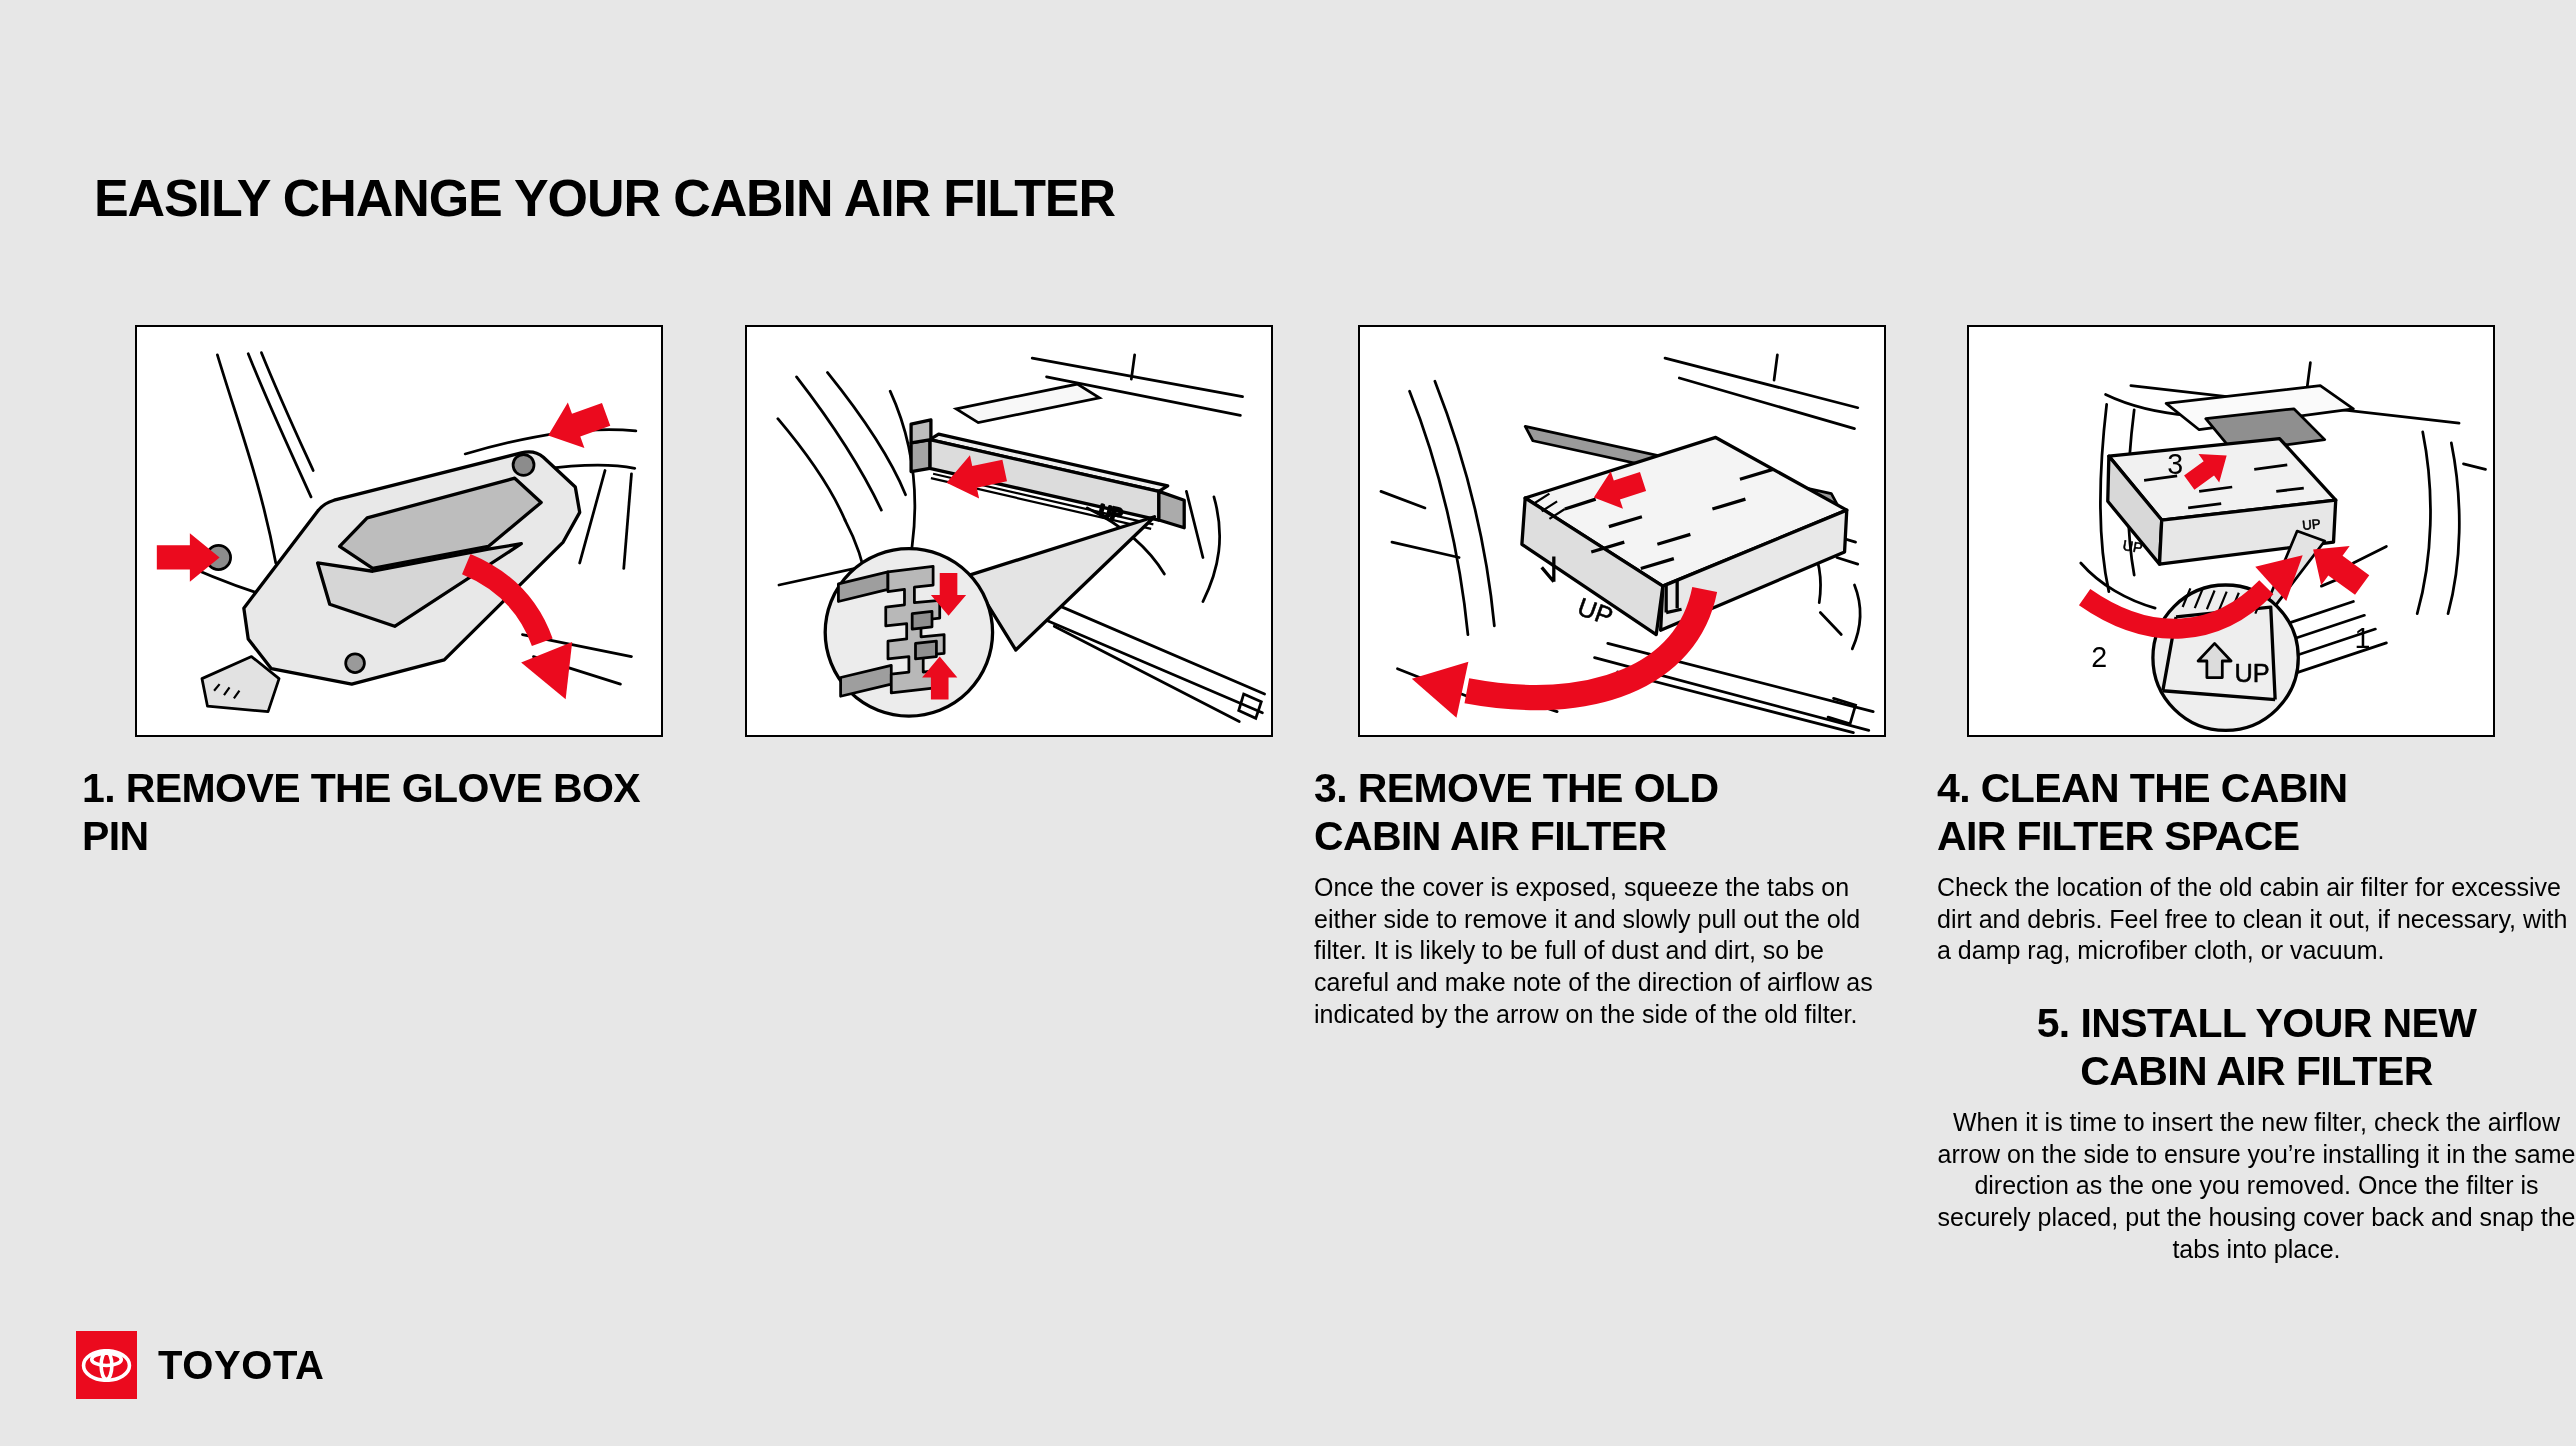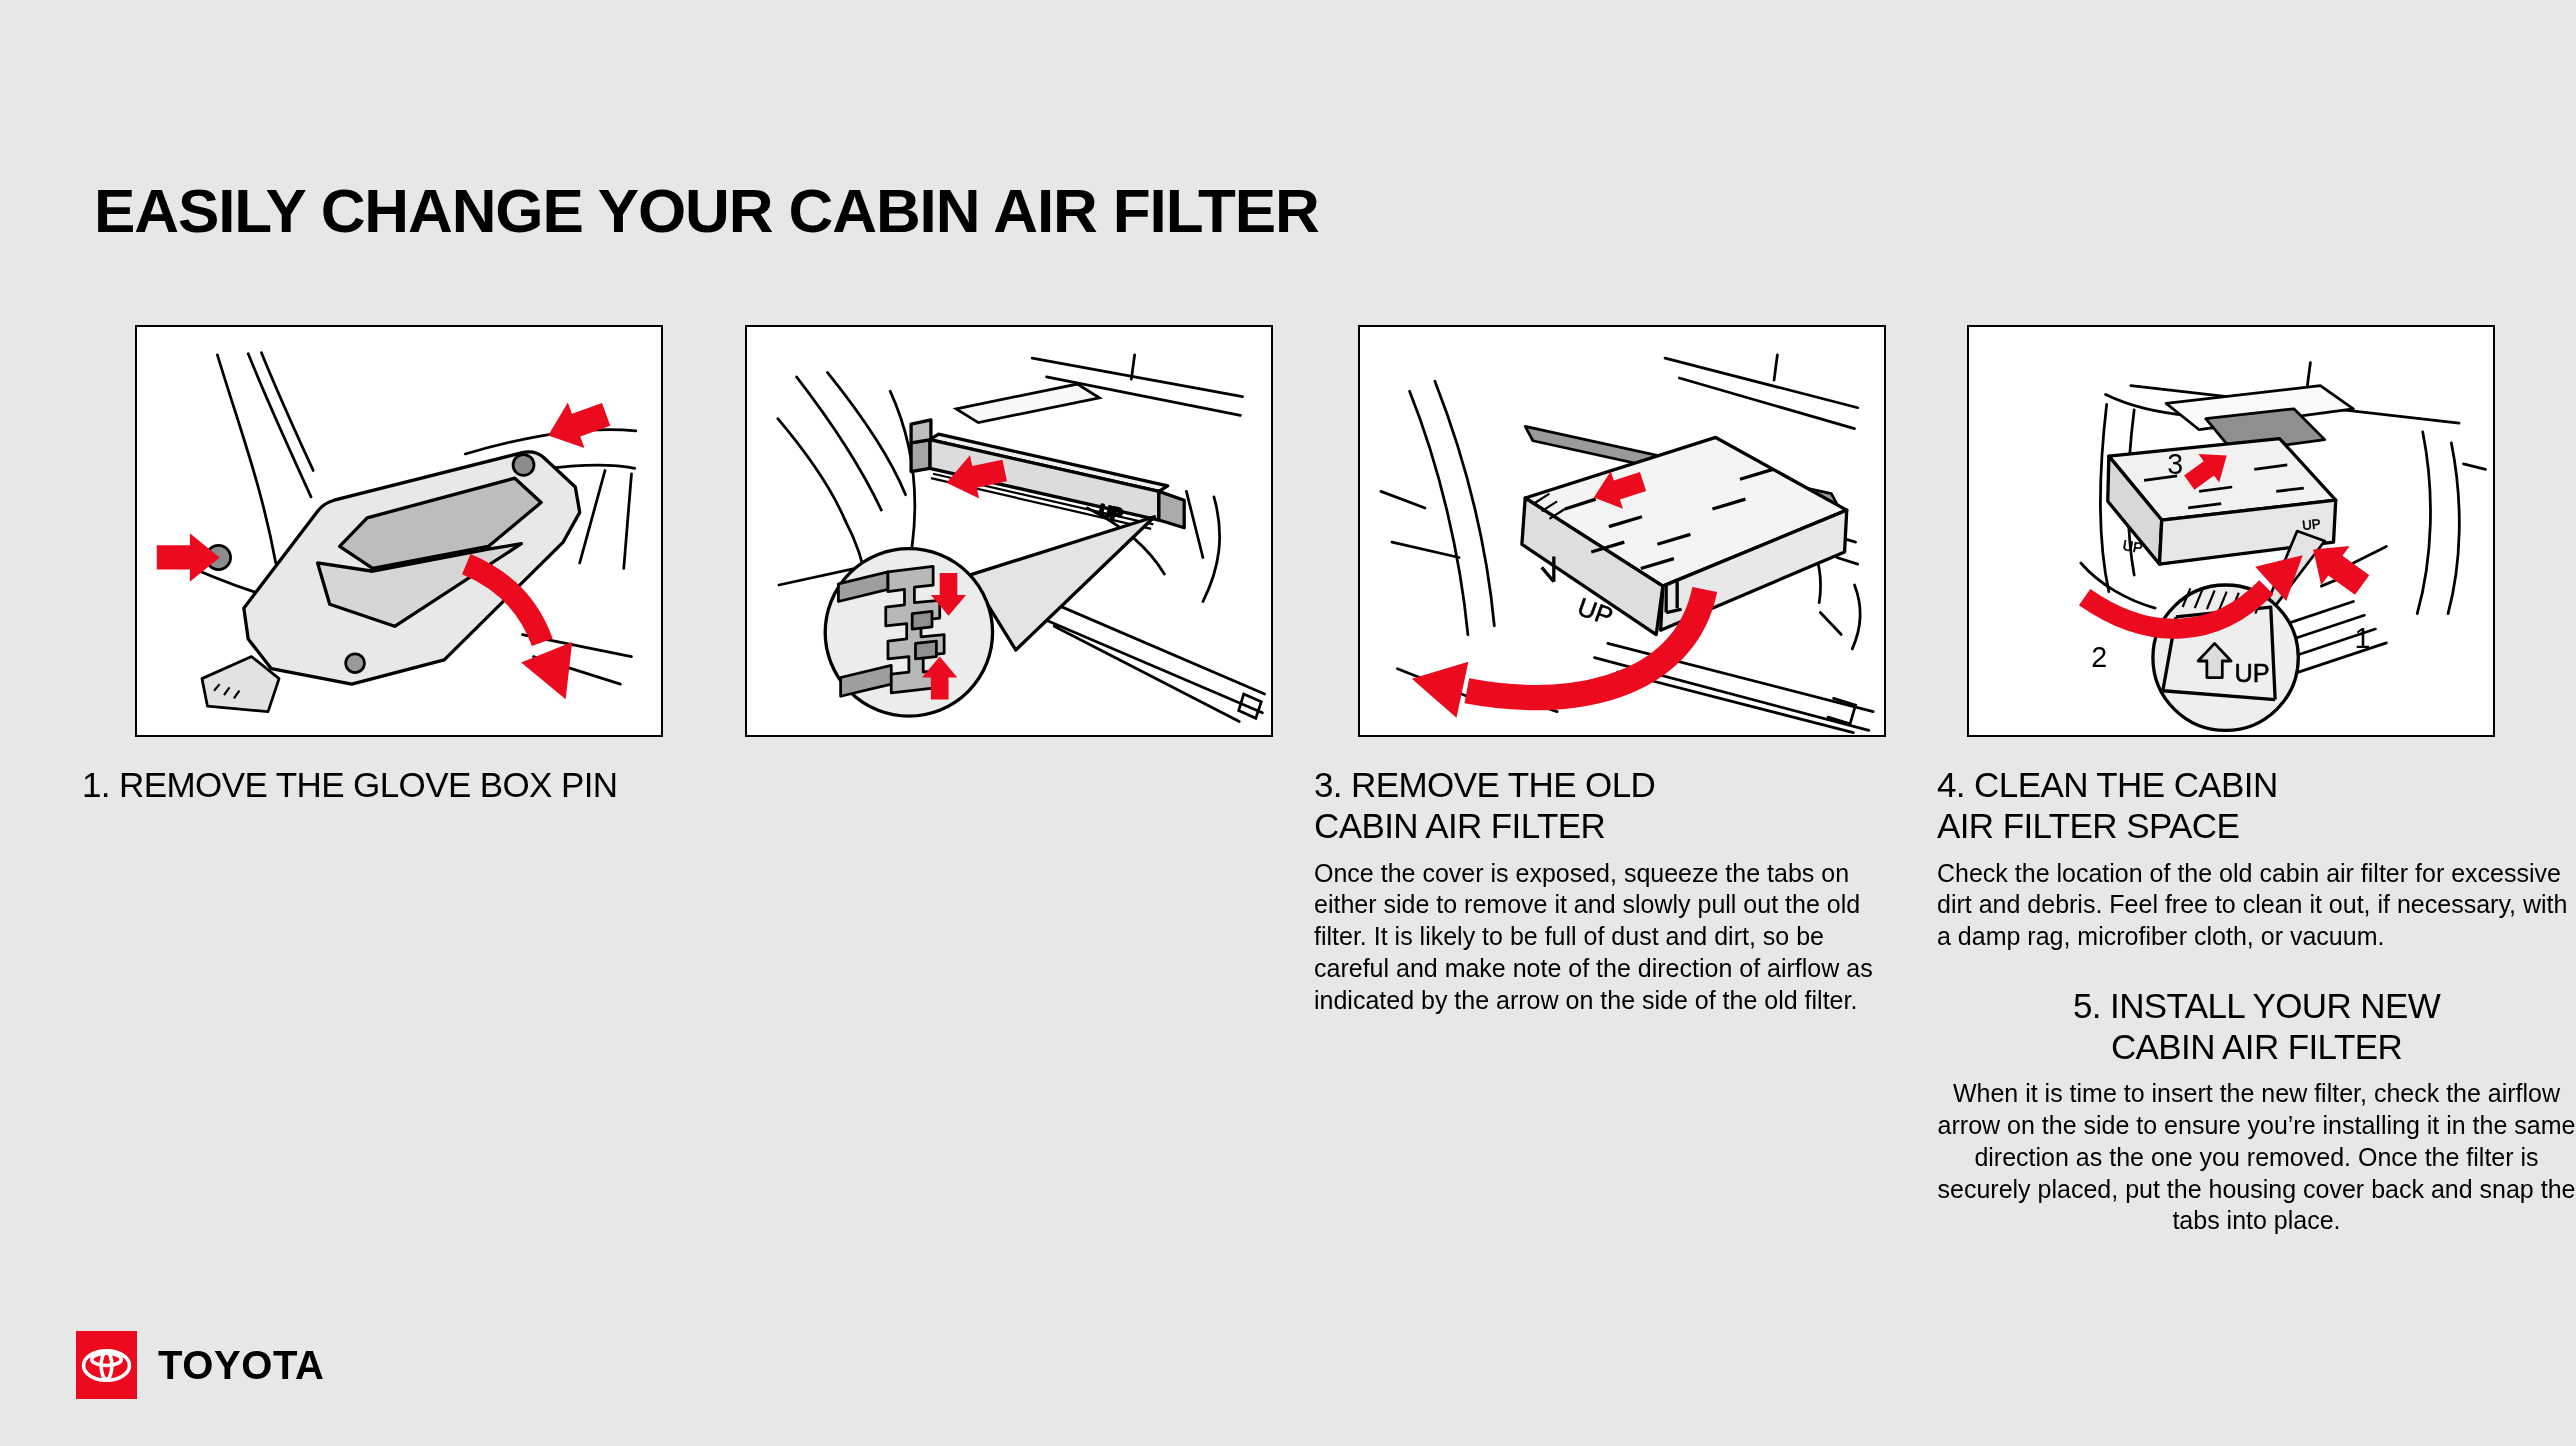--- a/index.html
+++ b/index.html
@@ -7,21 +7,21 @@
     width: 2576px; height: 1447px;
     background: #E7E7E7;
     font-family: "Liberation Sans", sans-serif;
     color: #000;
     position: relative;
     overflow: hidden;
   }
   .page-title {
     position: absolute;
     left: 94px; top: 133px;
-    font-size: 62px;
+    font-size: 52px;
     font-weight: bold;
     letter-spacing: -1.1px;
     white-space: nowrap;
   }
   .panel {
     position: absolute;
     top: 316px;
     width: 528px; height: 412px;
     background: #FFFFFF;
     border: 2.8px solid #000;
@@ -39,22 +39,22 @@
   .step-col {
     position: absolute;
     top: 764px;
     width: 589px;
   }
   #col-1 { left: 82px; }
   #col-2 { left: 699px; }
   #col-3 { left: 1314px; }
   #col-4 { left: 1937px; width: 639px; }
   .step-heading {
-    font-size: 35px;
-    font-weight: normal;
+    font-size: 41px;
+    font-weight: bold;
     line-height: 1.18;
     letter-spacing: -0.6px;
     white-space: pre-line;
   }
   .step-body {
     margin-top: 11px;
     font-size: 25px;
     line-height: 1.27;
   }
   .step-block + .step-block { margin-top: 32px; text-align: center; }

